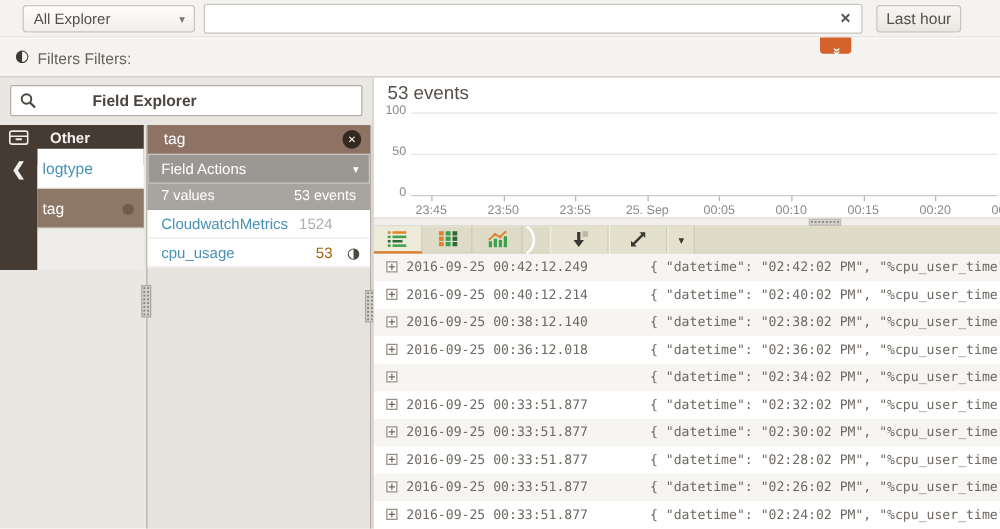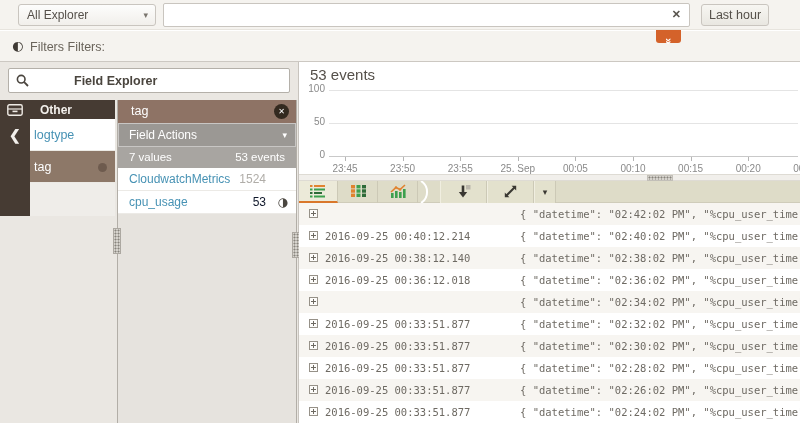--- a/index.html
+++ b/index.html
@@ -48,21 +48,21 @@
   .mid-panel { position:absolute; left:117px; top:100px; width:180px; height:323px; border-left:1px solid #b2aea7; border-right:1px solid #b2aea7; background:#e6e3de; }
   .fp-title { position:relative; height:23px; background:#8e7365; color:#fff; font-size:12.5px; line-height:23px; padding-left:13px; }
   .fp-close { position:absolute; right:7px; top:4px; width:15px; height:15px; border-radius:50%; background:#33291f; color:#fff; font-size:8px; line-height:15px; text-align:center; cursor:pointer; }
   .fp-actions { position:relative; height:24px; background:#9b9894; box-shadow:inset 0 0 0 1px rgba(255,255,255,0.45); color:#fff; font-size:12px; line-height:24px; padding-left:11px; cursor:pointer; }
   .fp-actions .caret { position:absolute; right:9px; top:0; font-size:9px; line-height:24px; color:#fff; }
   .fp-values-bar { position:relative; height:21px; background:#a8a5a1; color:#fff; font-size:11.5px; line-height:21px; padding:0 11px; }
   .fp-values-bar .right { position:absolute; right:11px; top:0; }
   .fp-row { position:relative; height:23px; background:#fff; border-bottom:1px solid #eceae6; font-size:12px; line-height:23px; padding-left:11px; }
   .fp-row .nm { color:#4792b4; cursor:pointer; }
   .fp-row .ct { position:absolute; right:30px; top:0; color:#b0ada8; }
-  .fp-row .ct.dark { color:#0f172a; }
+  .fp-row .ct.dark { color:#a16207; }
   .fp-row .eye { position:absolute; right:8px; top:0; font-size:12px; color:#4a4640; line-height:23px; cursor:pointer; font-family:"DejaVu Sans", sans-serif; }
 
   .grip-v { position:absolute; width:8px; height:26px; background-color:#d6d3cd; border:1px solid #aca8a1; background-image:radial-gradient(#87837c 0.9px, transparent 1.1px); background-size:3px 3px; cursor:col-resize; }
   .grip-h { position:absolute; width:26px; height:6px; background-color:#d6d3cd; border:1px solid #c2bfb8; background-image:radial-gradient(#87837c 0.9px, transparent 1.1px); background-size:3px 3px; cursor:row-resize; }
 
   
   .events { position:absolute; left:299px; top:62px; width:501px; height:361px; background:#fff; overflow:hidden; }
   .ev-title { position:absolute; left:11px; top:4px; font-size:15px; color:#55504a; }
   .gridline { position:absolute; left:30px; right:2px; height:1px; background:#e4e4e4; }
   .gridline.axis { background:#c9c9c9; }
@@ -260,20 +260,21 @@
         </svg>
       </div>
       <div class="tb-btn" style="left:235px; width:22px;">
         <span class="tb-caret">▾</span>
       </div>
     </div>
 
     <div class="rows" id="ev-rows">
         <div class="ev-row odd">
           <span class="plus-box"></span>
+          <span class="ev-ts">2016-09-25 00:42:12.249</span>
           <span class="ev-msg">{ "datetime": "02:42:02 PM", "%cpu_user_time": 0.00 }</span>
         </div>
         <div class="ev-row">
           <span class="plus-box"></span>
           <span class="ev-ts">2016-09-25 00:40:12.214</span>
           <span class="ev-msg">{ "datetime": "02:40:02 PM", "%cpu_user_time": 0.50 }</span>
         </div>
         <div class="ev-row odd">
           <span class="plus-box"></span>
           <span class="ev-ts">2016-09-25 00:38:12.140</span>

